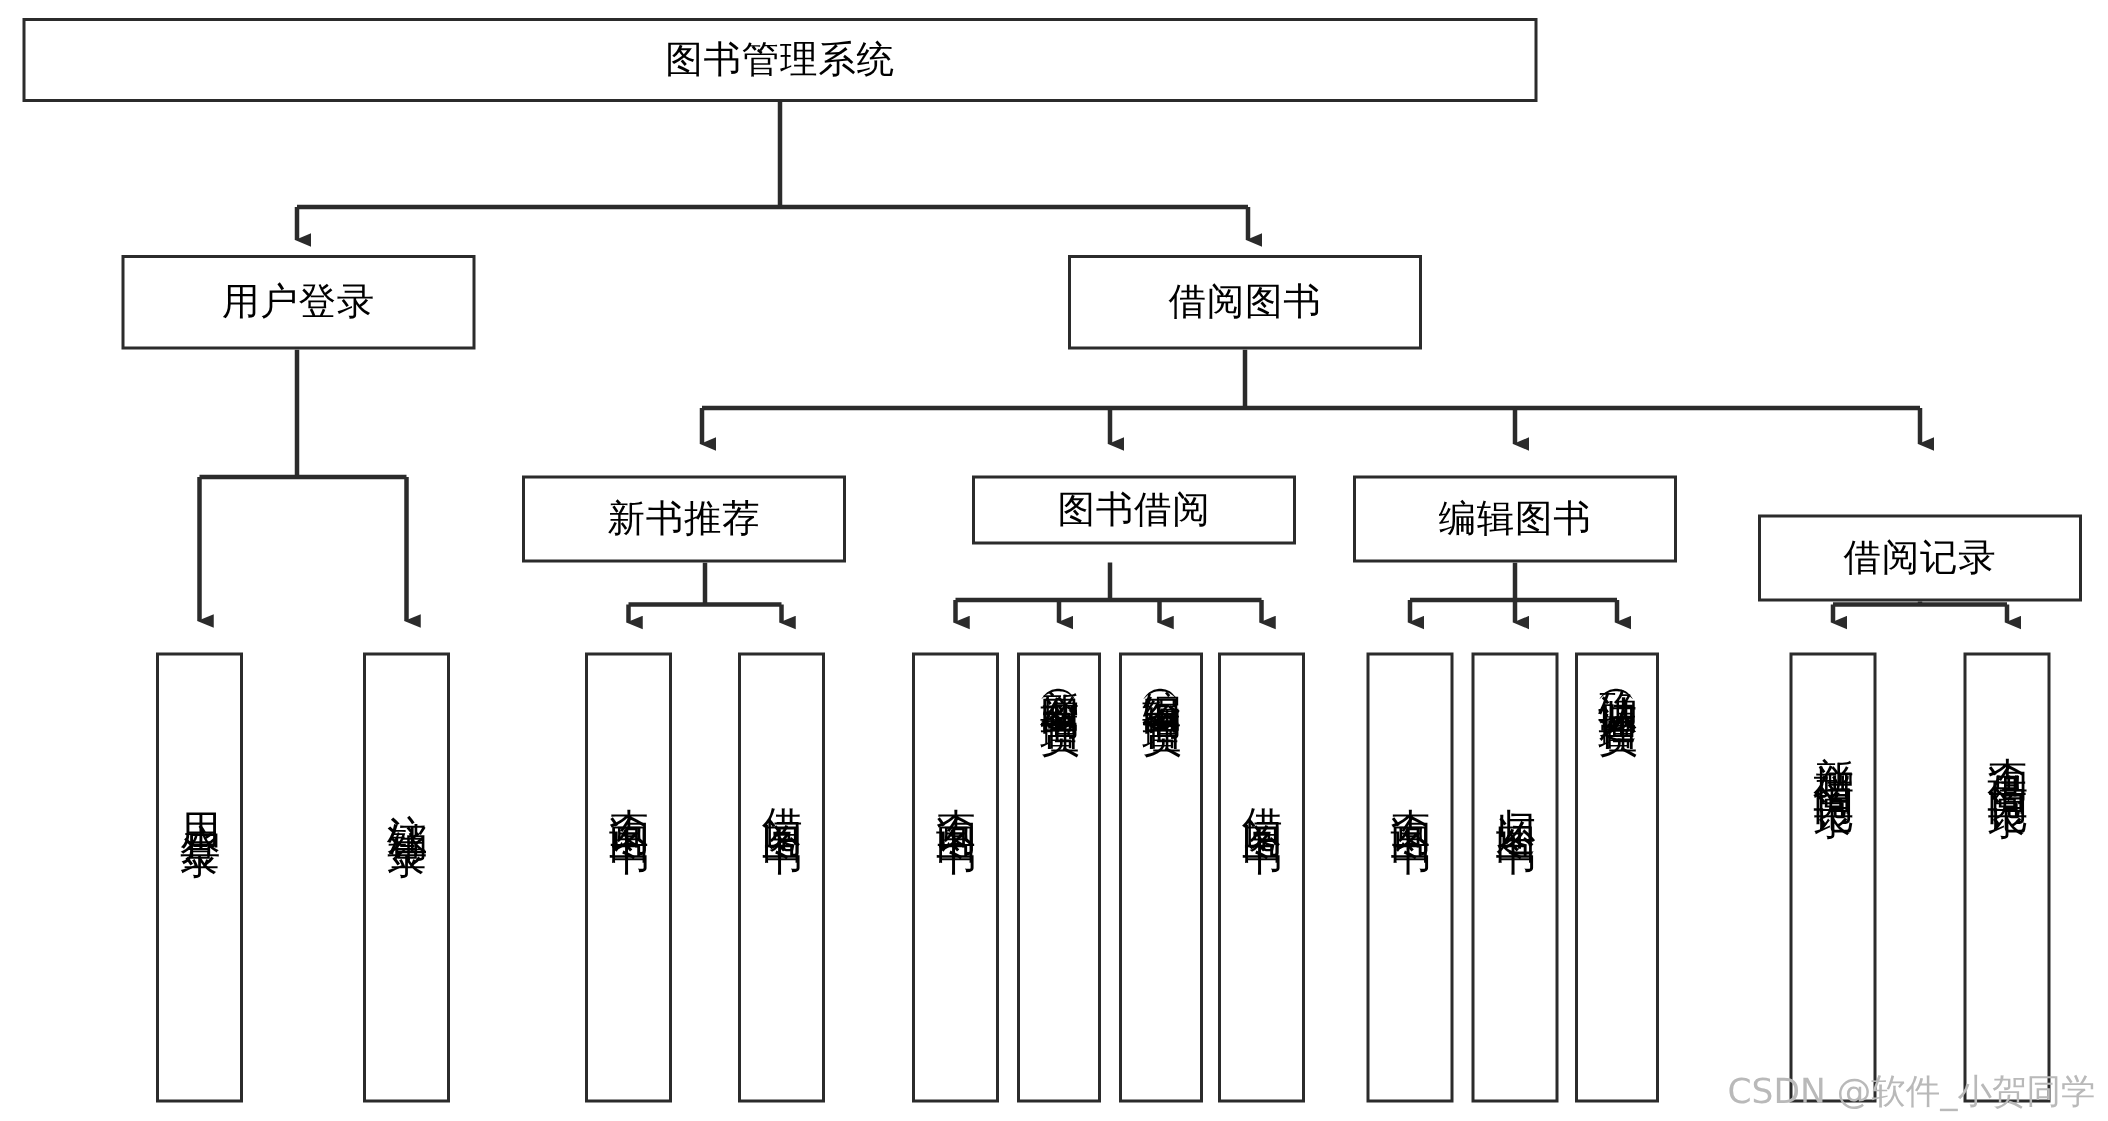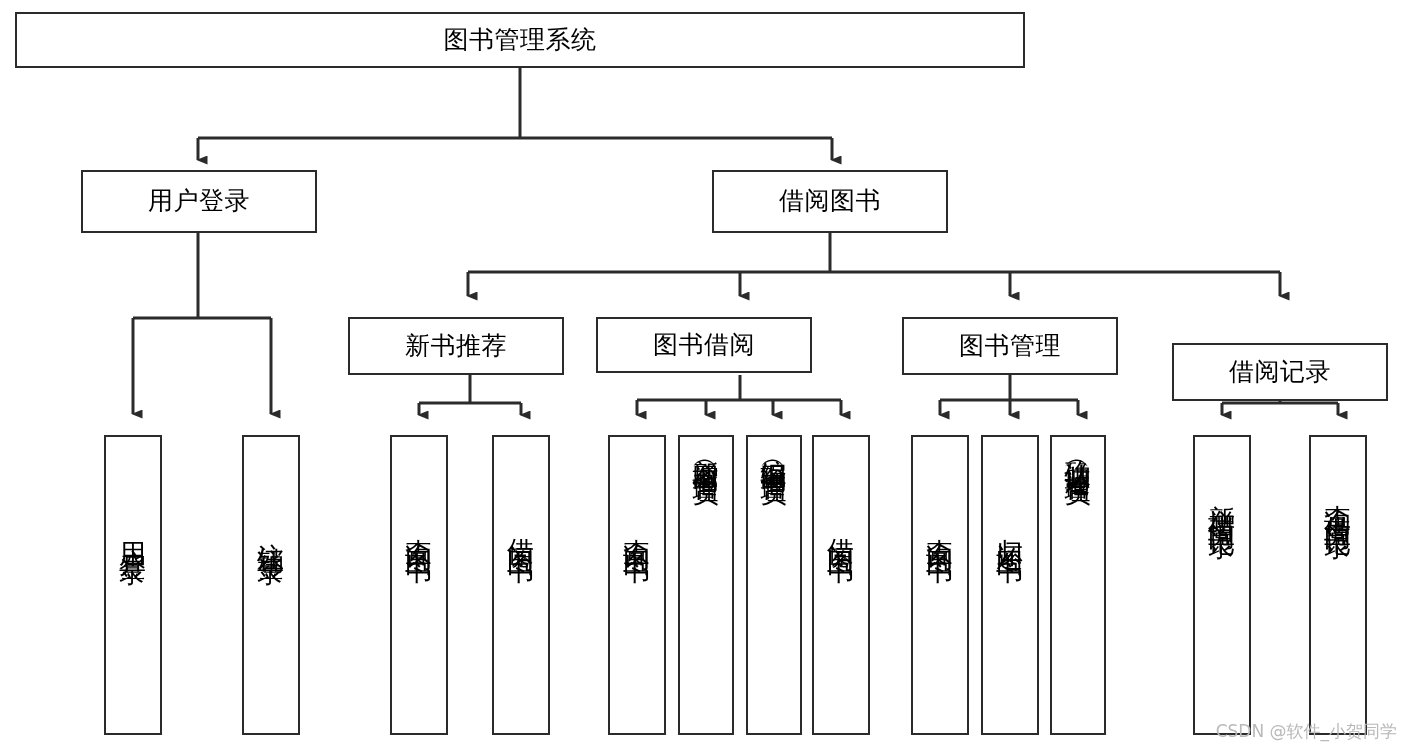--- a/index.html
+++ b/index.html
@@ -68,21 +68,21 @@
     padding-top: 2px;
   }
   .node.vert.tight .lbl {
     font-size: 26px;
     letter-spacing: 3px;
   }
   .watermark {
     position: absolute;
     right: 8px;
     bottom: 4px;
-    font-size: 17px;
+    font-size: 23px;
     color: #b9b9b9;
     white-space: nowrap;
     user-select: none;
   }
 </style>
 </head>
 <body>
 
 <div id="canvas">
 
@@ -144,25 +144,25 @@
   <div class="node horiz" style="left:81px; top:170px; width:236px; height:63px;">
     <span class="lbl">用户登录</span>
   </div>
   <div class="node horiz" style="left:712px; top:170px; width:236px; height:63px;">
     <span class="lbl">借阅图书</span>
   </div>
 
   <div class="node horiz" style="left:348px; top:317px; width:216px; height:58px;">
     <span class="lbl">新书推荐</span>
   </div>
-  <div class="node horiz" style="left:596px; top:317px; width:216px; height:56px;">
+  <div class="node horiz" style="left:648px; top:317px; width:216px; height:46px;">
     <span class="lbl">图书借阅</span>
   </div>
   <div class="node horiz" style="left:902px; top:317px; width:216px; height:58px;">
-    <span class="lbl">图书管理</span>
+    <span class="lbl">编辑图书</span>
   </div>
   <div class="node horiz" style="left:1172px; top:317px; width:216px; height:58px;margin-top:26px;">
     <span class="lbl">借阅记录</span>
   </div>
 
   <div class="node vert" style="left:104px; top:435px; width:58px; height:300px; padding-top:84px;">
     <span class="lbl">用户登录</span>
   </div>
   <div class="node vert" style="left:242px; top:435px; width:58px; height:300px; padding-top:84px;">
     <span class="lbl">注销登录</span>

